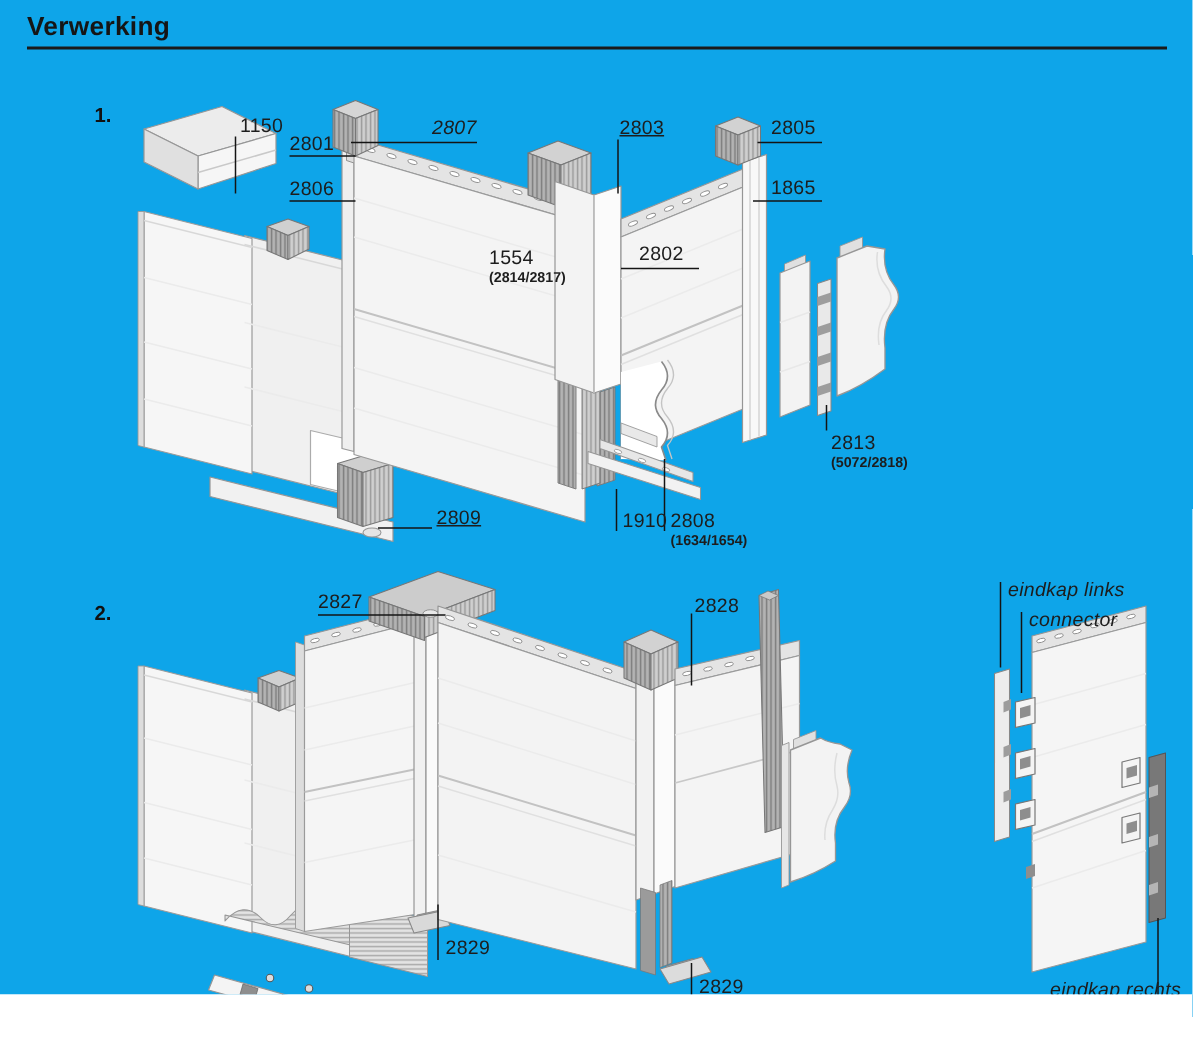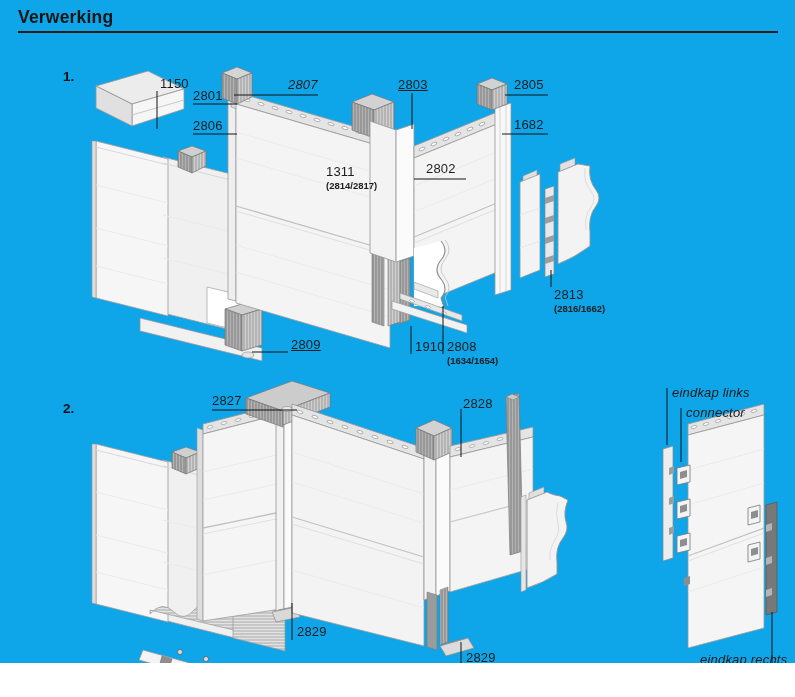--- a/index.html
+++ b/index.html
@@ -376,37 +376,37 @@
       <line x1="681" y1="408" x2="681" y2="462"></line>
       <line x1="772" y1="612" x2="772" y2="666"></line>
     </g>
   </svg>
 
   <div class="fignum" style="left:63px;top:70px;">1.</div>
   <div class="lbl" style="left:160px;top:77px;">1150</div>
   <div class="lbl" style="left:193px;top:89px;">2801</div>
   <div class="lbl" style="left:193px;top:119px;">2806</div>
   <div class="lbl" style="left:288px;top:78px;font-style:italic;">2807</div>
-  <div class="lbl" style="left:398px;top:78px;text-decoration:underline;">2803</div>
+  <div class="lbl" style="left:413px;top:78px;text-decoration:underline;">2803</div>
   <div class="lbl" style="left:514px;top:78px;">2805</div>
-  <div class="lbl" style="left:514px;top:118px;">1682</div>
+  <div class="lbl" style="left:514px;top:118px;">1865</div>
   <div class="lbl" style="left:326px;top:165px;">
-    <span>1311</span>
+    <span>1554</span>
     <span class="sub">(2814/2817)</span>
   </div>
   <div class="lbl" style="left:426px;top:162px;">2802</div>
   <div class="lbl" style="left:291px;top:338px;text-decoration:underline;">2809</div>
   <div class="lbl" style="left:415px;top:340px;">1910</div>
   <div class="lbl" style="left:447px;top:340px;">
     <span>2808</span>
     <span class="sub">(1634/1654)</span>
   </div>
   <div class="lbl" style="left:554px;top:288px;">
     <span>2813</span>
-    <span class="sub">(2816/1662)</span>
+    <span class="sub">(5072/2818)</span>
   </div>
 
   <div class="fignum" style="left:63px;top:402px;">2.</div>
   <div class="lbl" style="left:212px;top:394px;">2827</div>
   <div class="lbl" style="left:463px;top:397px;">2828</div>
   <div class="lbl" style="left:297px;top:625px;">2829</div>
   <div class="lbl" style="left:466px;top:651px;">2829</div>
 
   <div class="lbl small" style="left:672px;top:386px;">eindkap links</div>
   <div class="lbl small" style="left:686px;top:406px;">connector</div>

